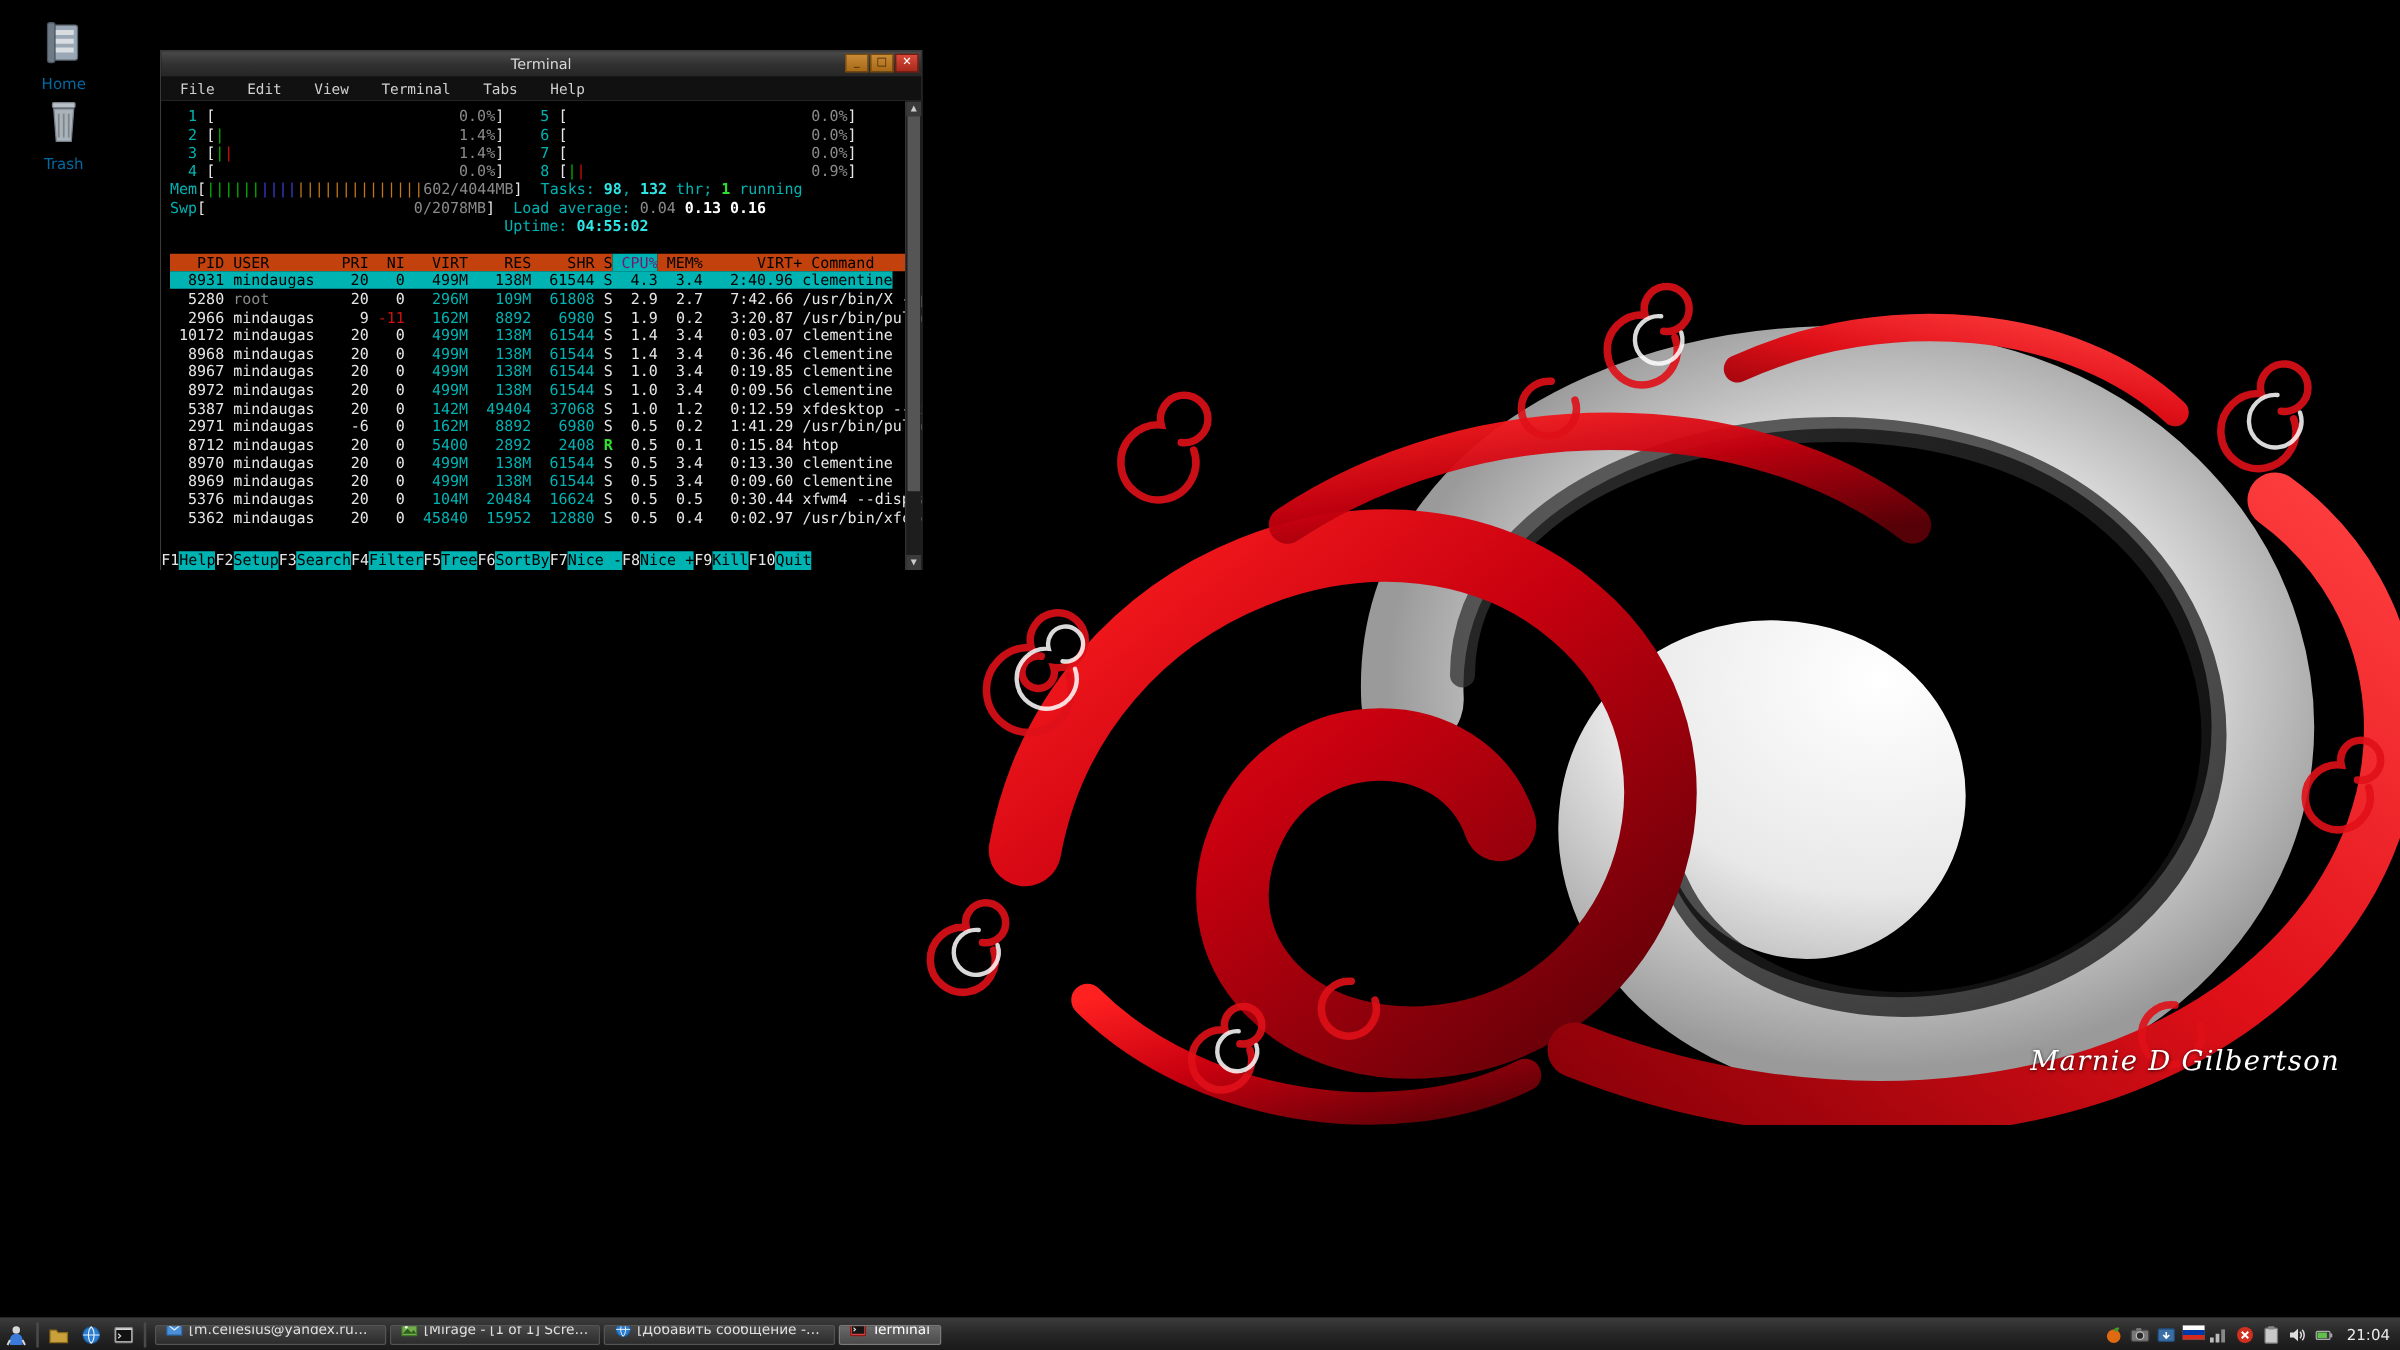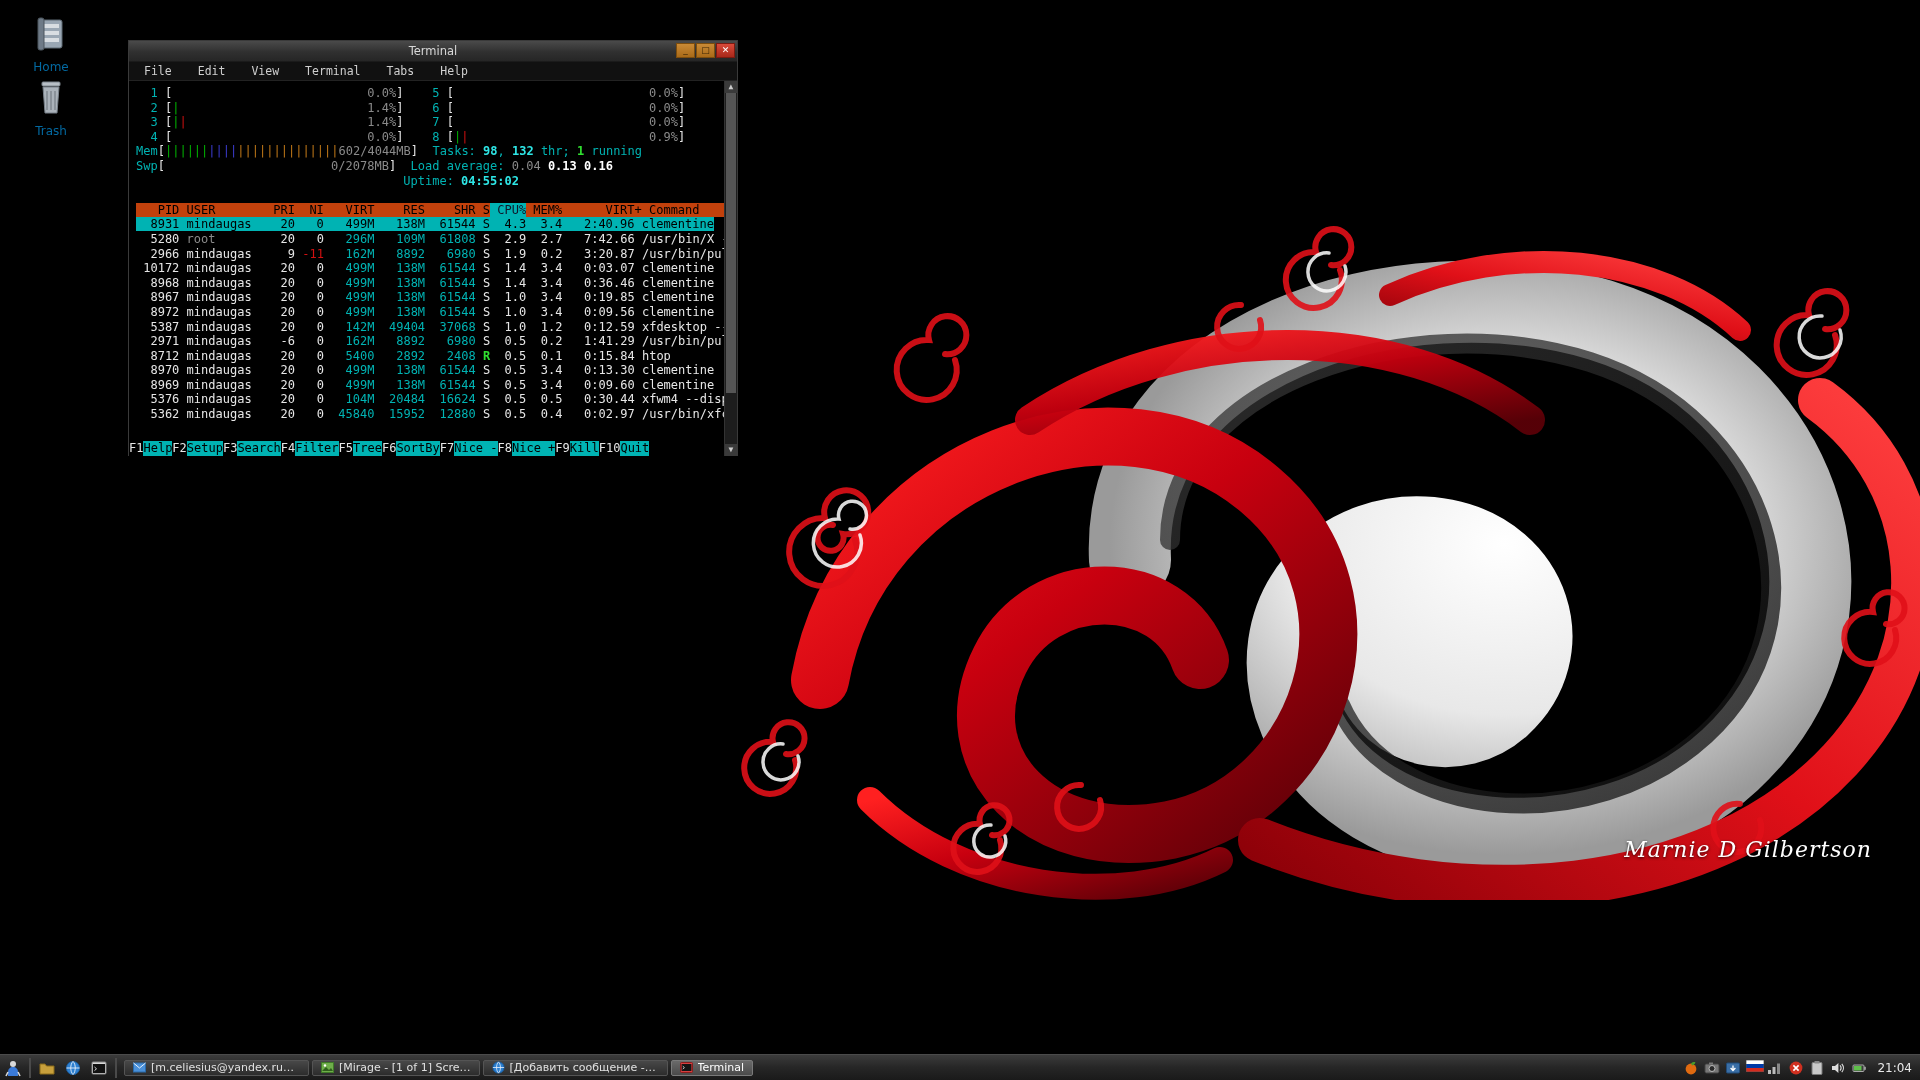--- a/index.html
+++ b/index.html
@@ -133,21 +133,21 @@
   .c-orange { color: #c07818; }
   .c-gray   { color: #8a8a8a; }
   .c-white  { color: #e6e6e6; }
   .c-bwhite { color: #ffffff; font-weight: bold; }
 
   .hdr-row {
     background: #c2410c;
     color: #000;
     display: inline-block;
   }
-  .hdr-sort { background: #00b3b3; color:#0f172a; }
+  .hdr-sort { background: #00b3b3; color:#701a75; }
   .sel-row { background: #00b3b3; color: #000; }
 
   .fbar { display: flex; font-family: "DejaVu Sans Mono", monospace; font-size:12px; }
   .fk { background:#000; color:#e6e6e6; }
   .fl { background:#00b3b3; color:#000; }
 
   
   #taskbar {
     position: absolute;
     left: 0; bottom: 0;
@@ -160,21 +160,21 @@
     color: #ddd;
   }
   .tb-launcher {
     width: 26px; height: 24px;
     display: flex; align-items: center; justify-content: center;
   }
   .tb-sep { width: 2px; height: 20px; background: #4a4a4a; margin: 0 3px; }
   #task-list { display: flex; align-items:center; gap: 3px; flex: 1; padding-left: 4px; }
   .task-btn {
     height: 16px;
-    display: flex; align-items: center; gap: 5px;
+    display: flex; align-items: flex-end; gap: 5px;
     padding: 5px 8px;
     background: linear-gradient(to bottom,#484848,#2c2c2c);
     border: 1px solid #545454;
     border-radius: 2px;
     color: #e0e0e0;
     font-size: 11px;
     max-width: 185px;
     white-space: nowrap; overflow: hidden; text-overflow: ellipsis;
   }
   .task-btn.active {

